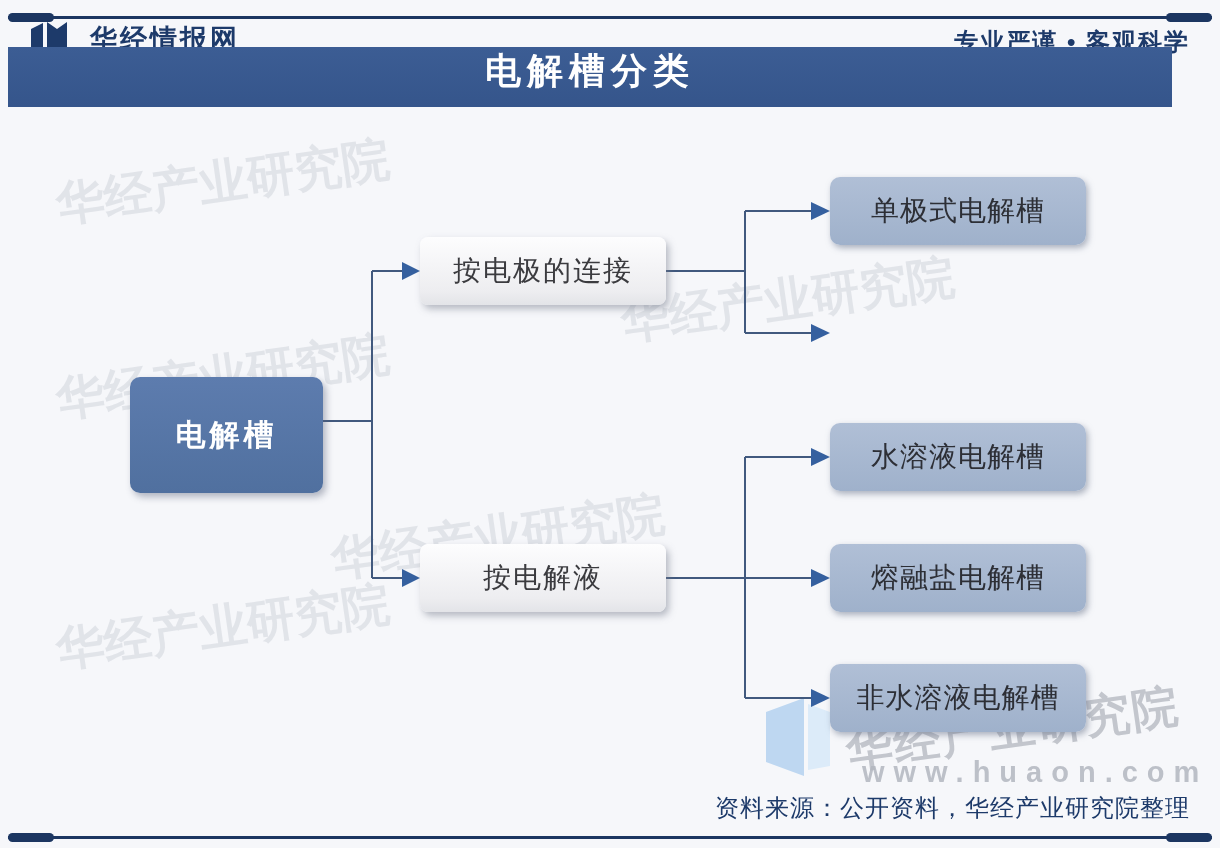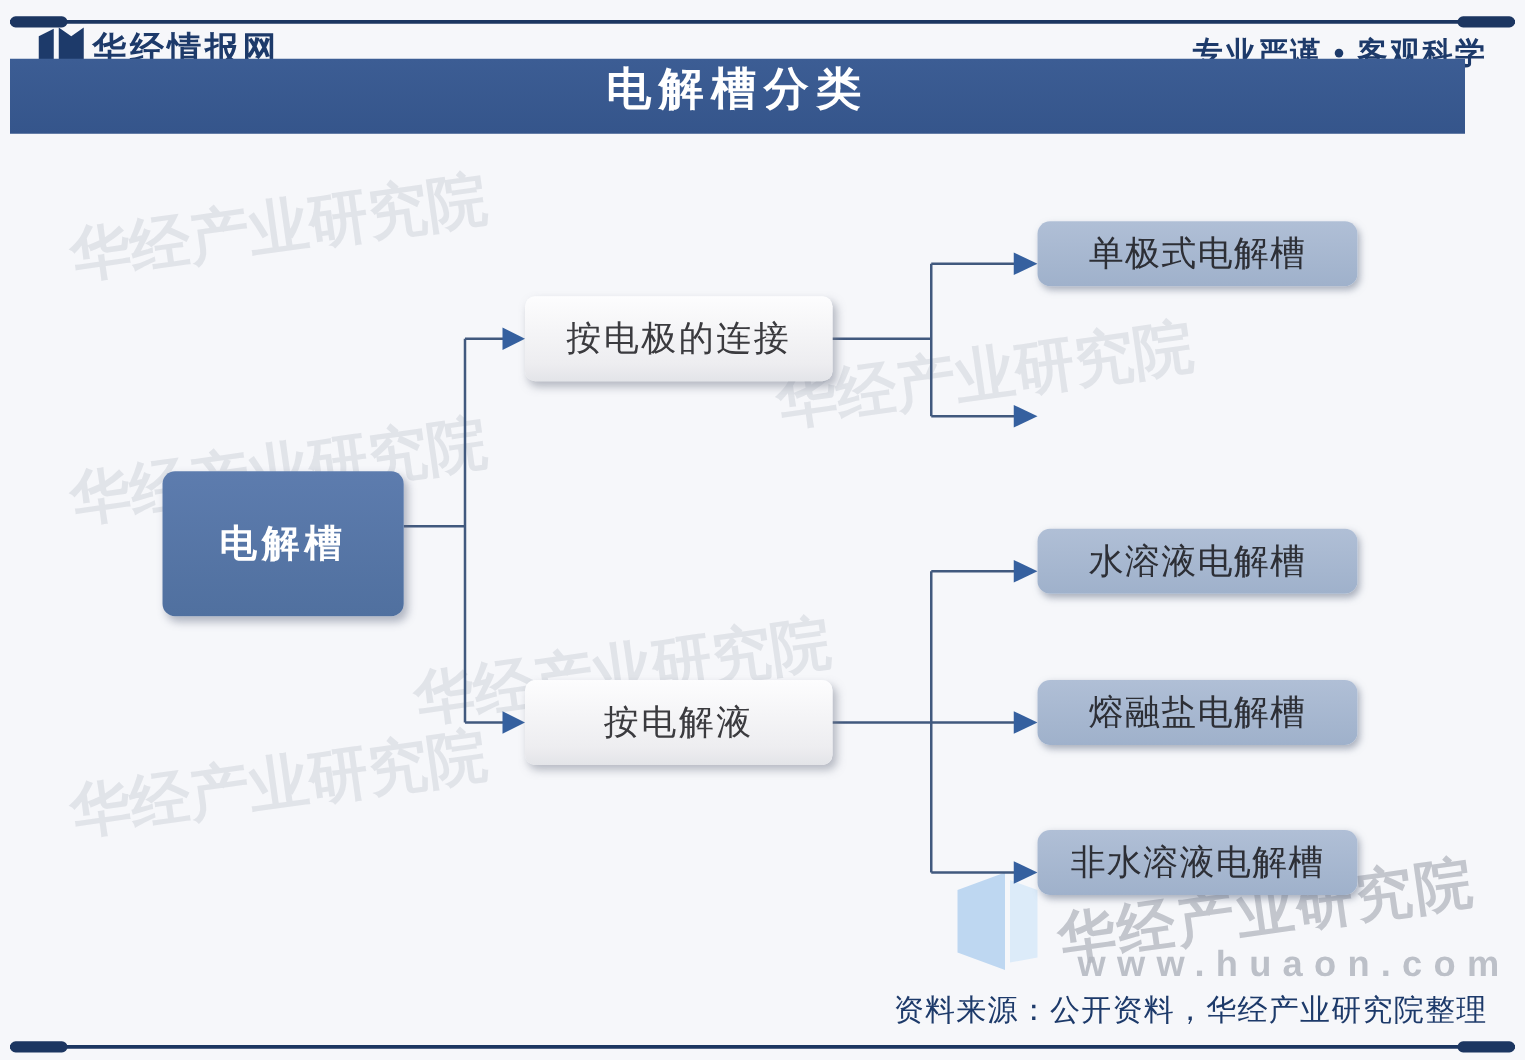--- a/index.html
+++ b/index.html
@@ -12,21 +12,21 @@
   
   .rule{position:absolute;left:8px;right:8px;height:3px;background:#1c3661;}
   .rule.top{top:16px}
   .rule.bottom{top:836px}
   .cap{position:absolute;width:46px;height:9px;border-radius:5px;background:#1c3661;}
   .cap.tl{left:8px;top:13px}.cap.tr{right:8px;top:13px}
   .cap.bl{left:8px;top:833px}.cap.br{right:8px;top:833px}
 
   
   .header{position:absolute;left:0;top:20px;width:100%;height:42px;}
-  .brand{position:absolute;left:30px;top:0;display:flex;align-items:center;gap:6px;}
+  .brand{position:absolute;left:30px;top:0;display:flex;align-items:center;gap:22px;}
   .brand-text{font-size:27px;font-weight:bold;letter-spacing:3px;color:#1d3a6a;}
   .slogan{position:absolute;right:30px;top:6px;font-size:24px;font-weight:bold;letter-spacing:2px;color:#1d3a6a;}
 
   
   .titlebar{
     position:absolute;left:8px;top:47px;width:1164px;height:60px;
     background:linear-gradient(180deg,#3c5d94 0%,#35558b 100%);
     display:flex;align-items:flex-start;justify-content:center;
   }
   .titlebar span{color:#ffffff;font-size:36px;font-weight:bold;letter-spacing:6px;}
@@ -52,21 +52,21 @@
     color:#ffffff;font-size:30px;font-weight:bold;letter-spacing:4px;
   }
   .node-branch{
     left:420px;width:246px;height:68px;
     background:linear-gradient(180deg,#fdfdfe 0%,#ededf0 80%,#e3e4e8 100%);
     border-radius:8px;
     box-shadow:3px 4px 7px rgba(120,126,142,.5);
     color:#3b3b3f;font-size:28px;font-weight:500;letter-spacing:2px;
   }
   .node-leaf{
-    left:830px;width:256px;height:52px;
+    left:830px;width:256px;height:68px;
     background:linear-gradient(180deg,#b0bfd6 0%,#9fb1cb 100%);
     box-shadow:2px 3px 6px rgba(108,118,140,.55);
     color:#2d2f36;font-size:28px;font-weight:500;letter-spacing:1px;
   }
 
   
   .corner-logo{position:absolute;left:762px;top:696px;z-index:0;}
 
   
   .footer-src{

